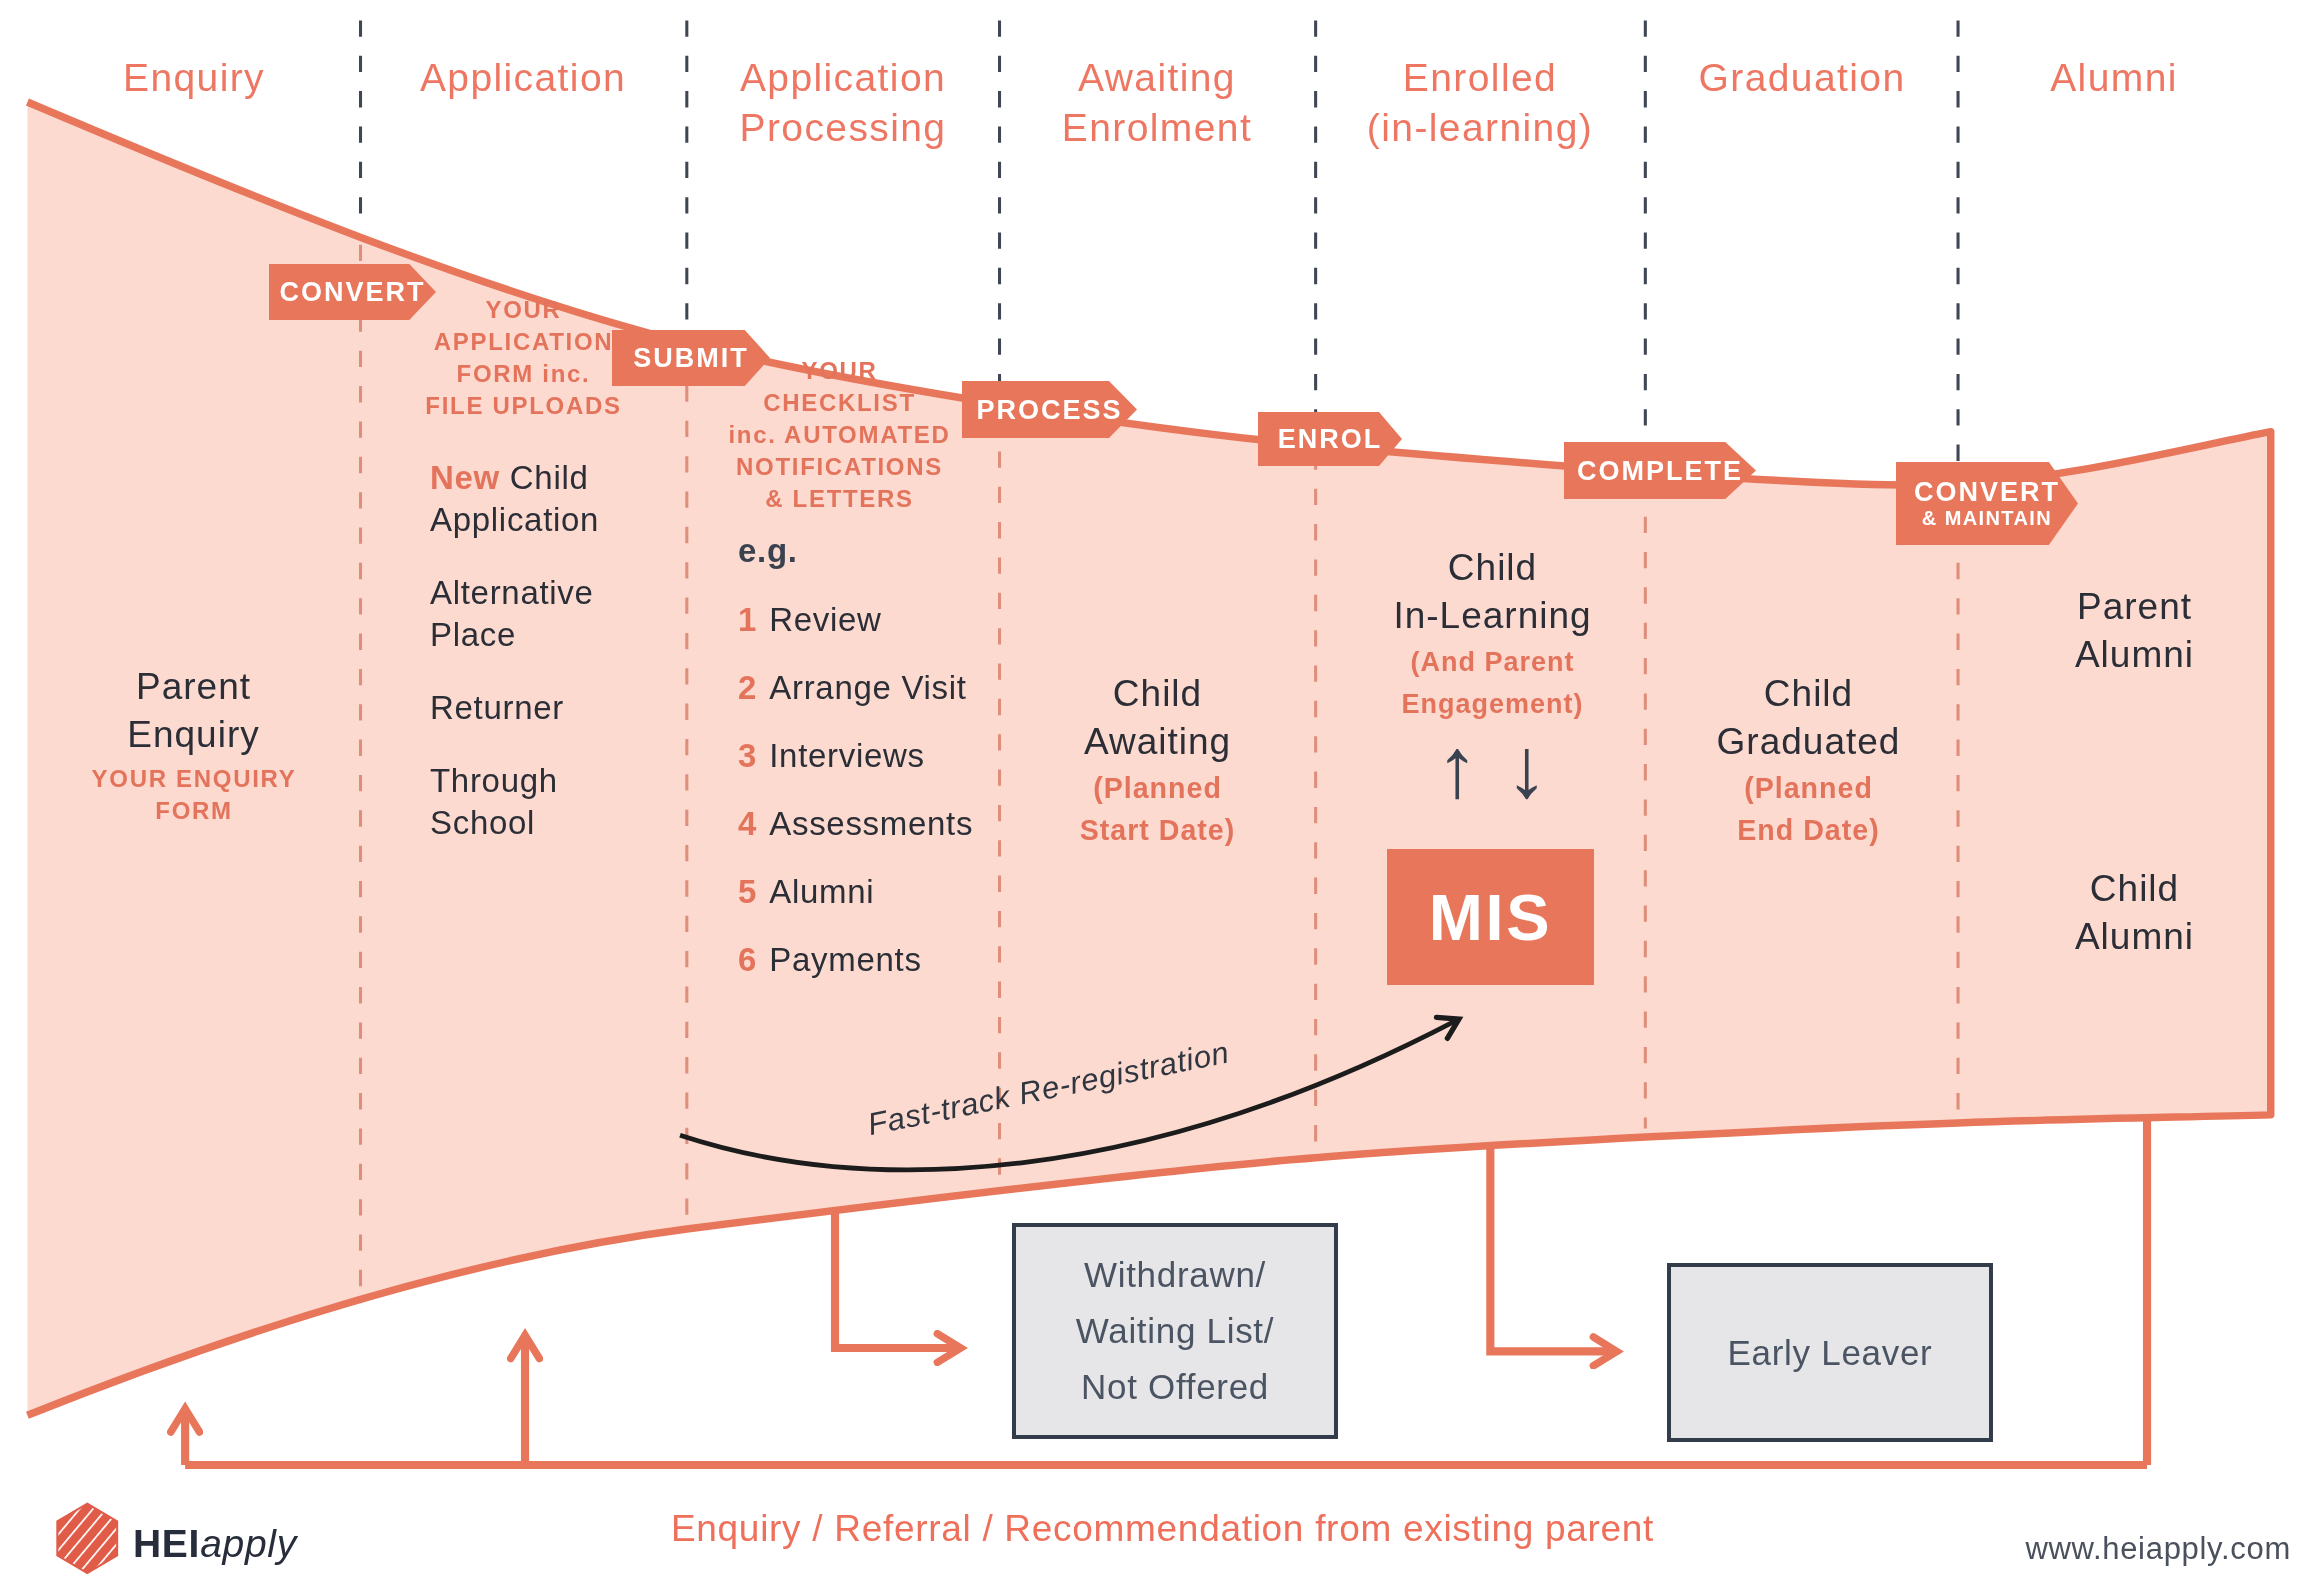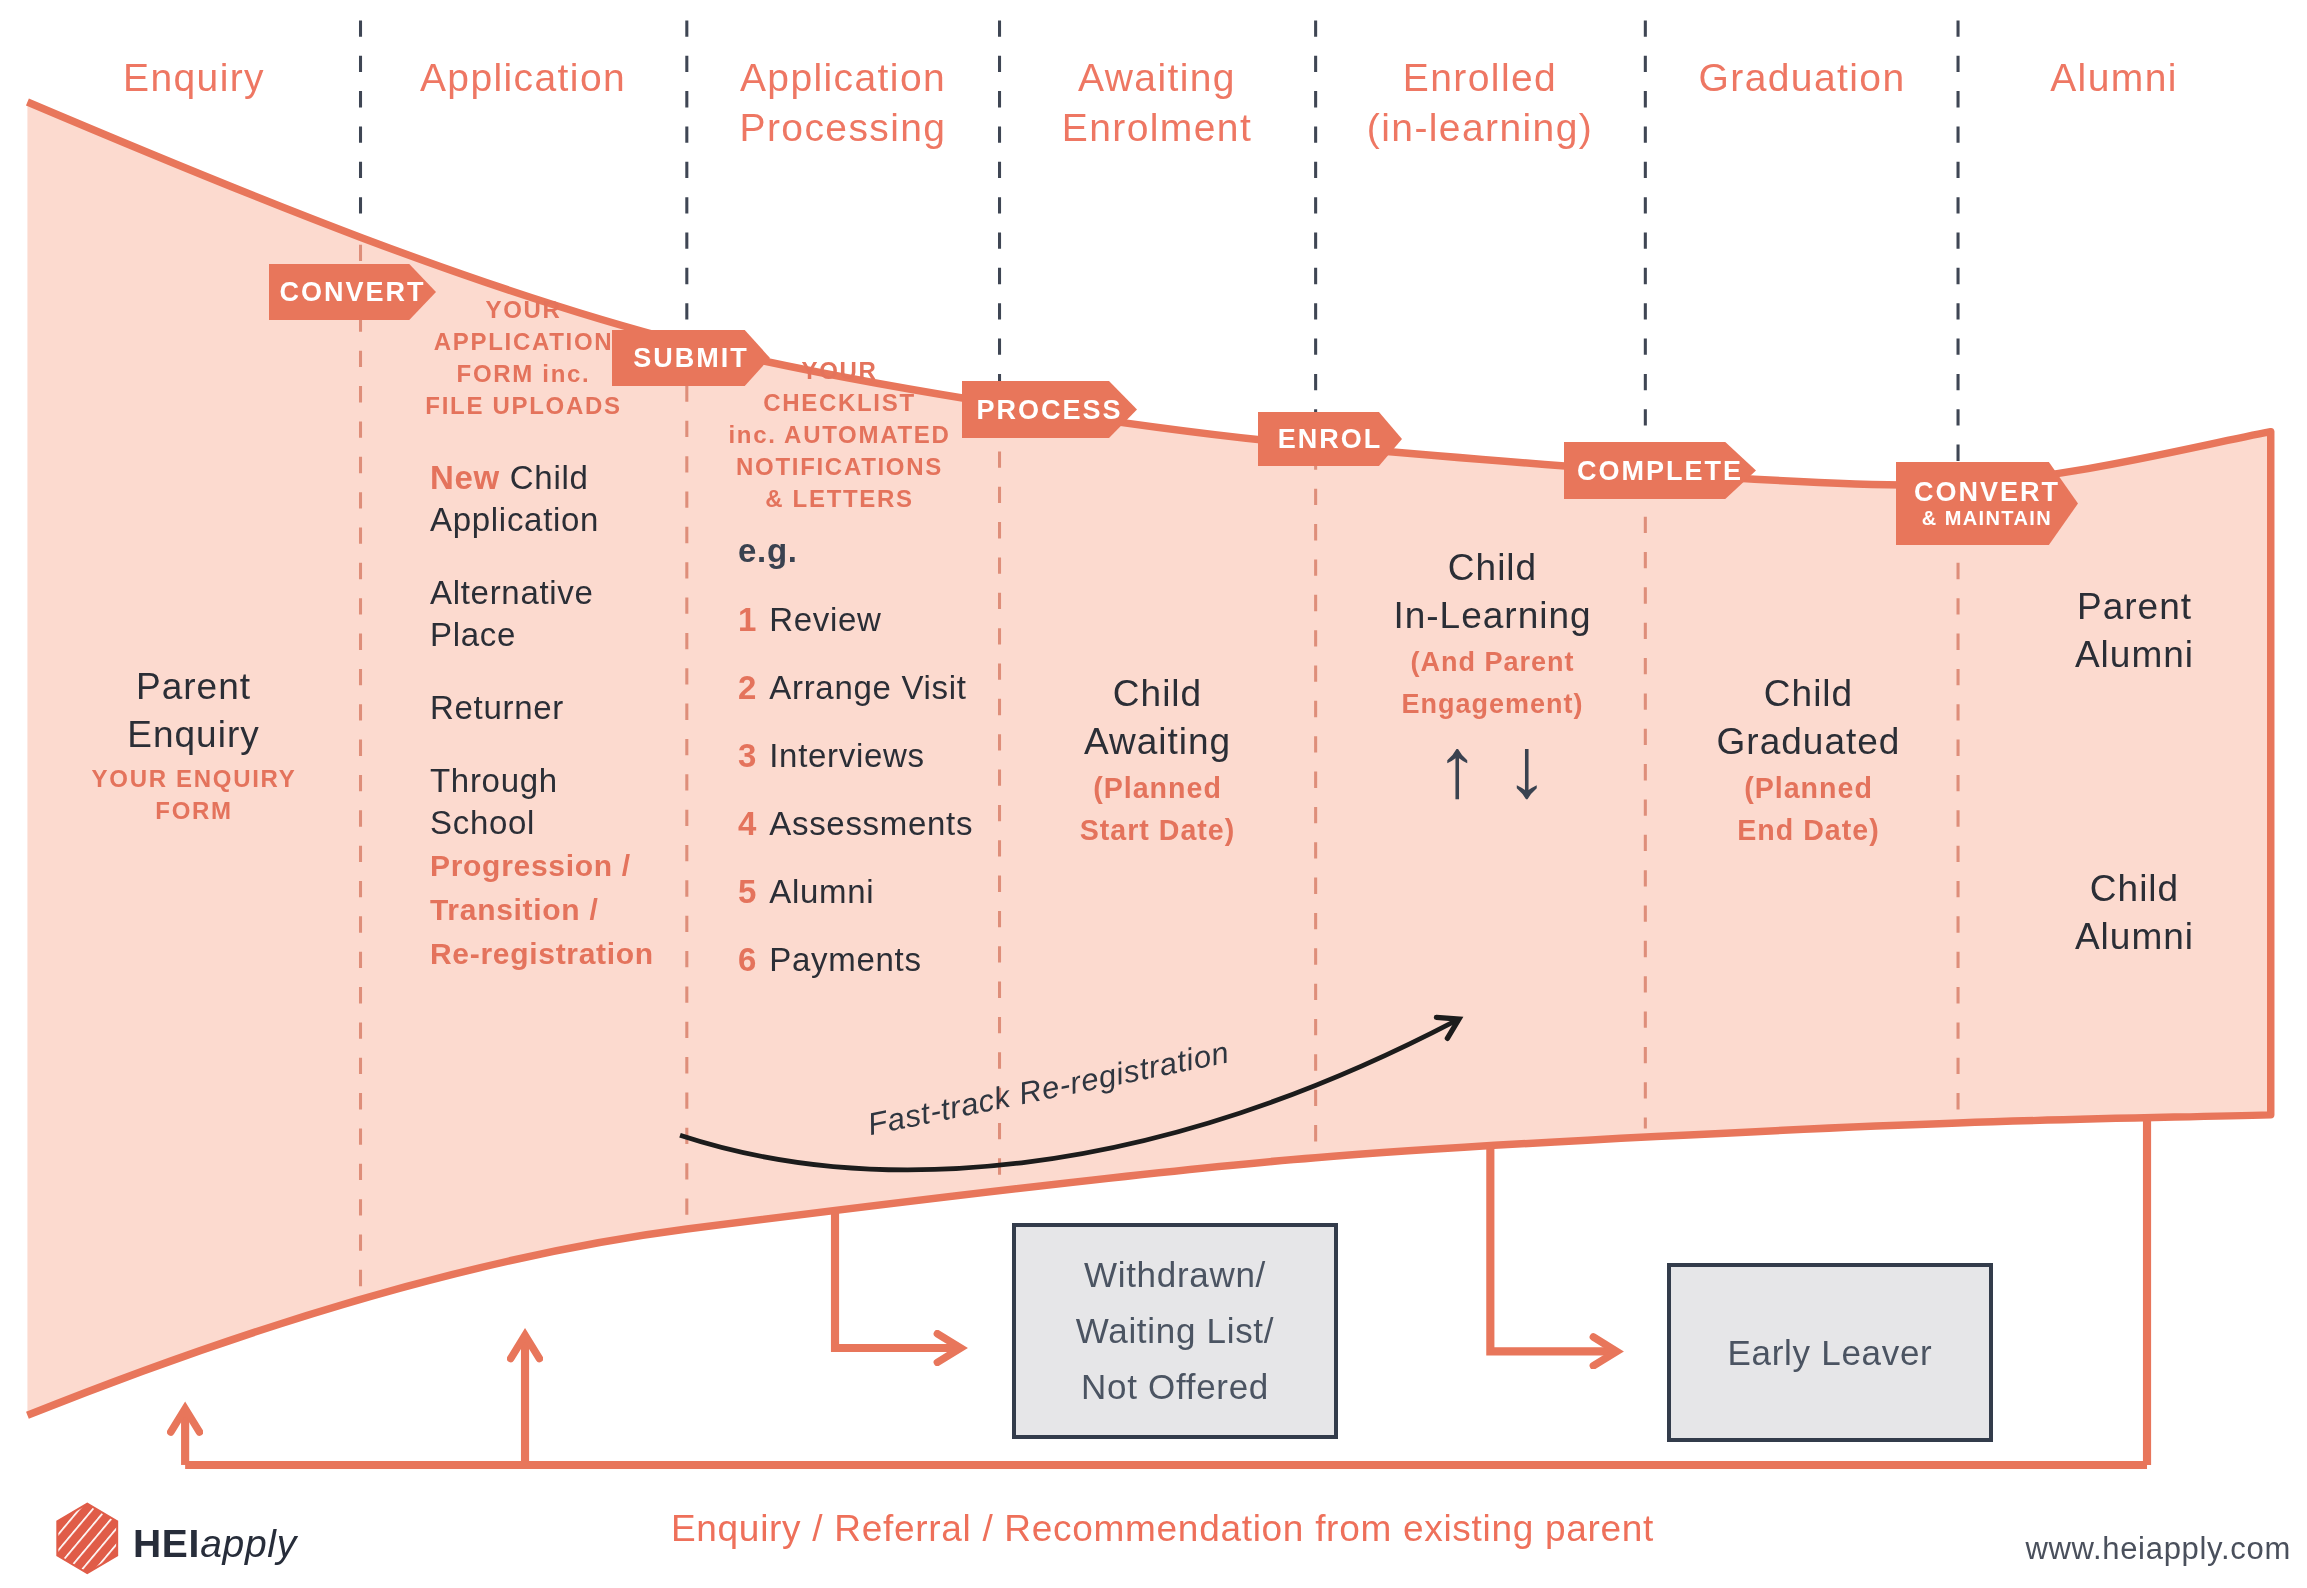--- a/index.html
+++ b/index.html
@@ -161,23 +161,20 @@
 FORM inc.
 FILE UPLOADS</div>
   <div class="list" style="left:430px;top:457px;width:299px">
     <div class="item"><span class="accent">New</span><span> Child
 Application</span></div>
     <div class="item">Alternative
 Place</div>
     <div class="item">Returner</div>
     <div class="item" style="margin-bottom:0">Through
 School</div>
-    <div class="sub-accent">Progression /
-Transition /
-Re-registration</div>
   </div>
 
   <div class="annot" style="left:683px;top:355px;width:313px">YOUR
 CHECKLIST
 inc. AUTOMATED
 NOTIFICATIONS
 &amp; LETTERS</div>
   <div class="list" style="left:738px;top:530px;width:299px">
     <div class="eg">e.g.</div>
     <div class="step"><span class="n">1</span><span>Review</span></div>
@@ -191,20 +188,23 @@
   <div class="title-block" style="left:1008px;top:670px;width:299px">Child
 Awaiting</div>
   <div class="note-block" style="left:1008px;top:767px;width:299px">(Planned
 Start Date)</div>
 
   <div class="title-block" style="left:1336px;top:544px;width:313px">Child
 In-Learning</div>
   <div class="note-block" style="left:1336px;top:641px;width:313px;font-size:27px">(And Parent
 Engagement)</div>
   <div class="updown" style="left:1436px;top:719px"><span>↑</span><span>↓</span></div>
+  <div class="mis-box">
+      <span>MIS</span>
+    </div>
 
   <div class="title-block" style="left:1659px;top:670px;width:299px">Child
 Graduated</div>
   <div class="note-block" style="left:1659px;top:767px;width:299px">(Planned
 End Date)</div>
 
   <div class="title-block" style="left:1985px;top:583px;width:299px">Parent
 Alumni</div>
   <div class="title-block" style="left:1985px;top:865px;width:299px">Child
 Alumni</div>

